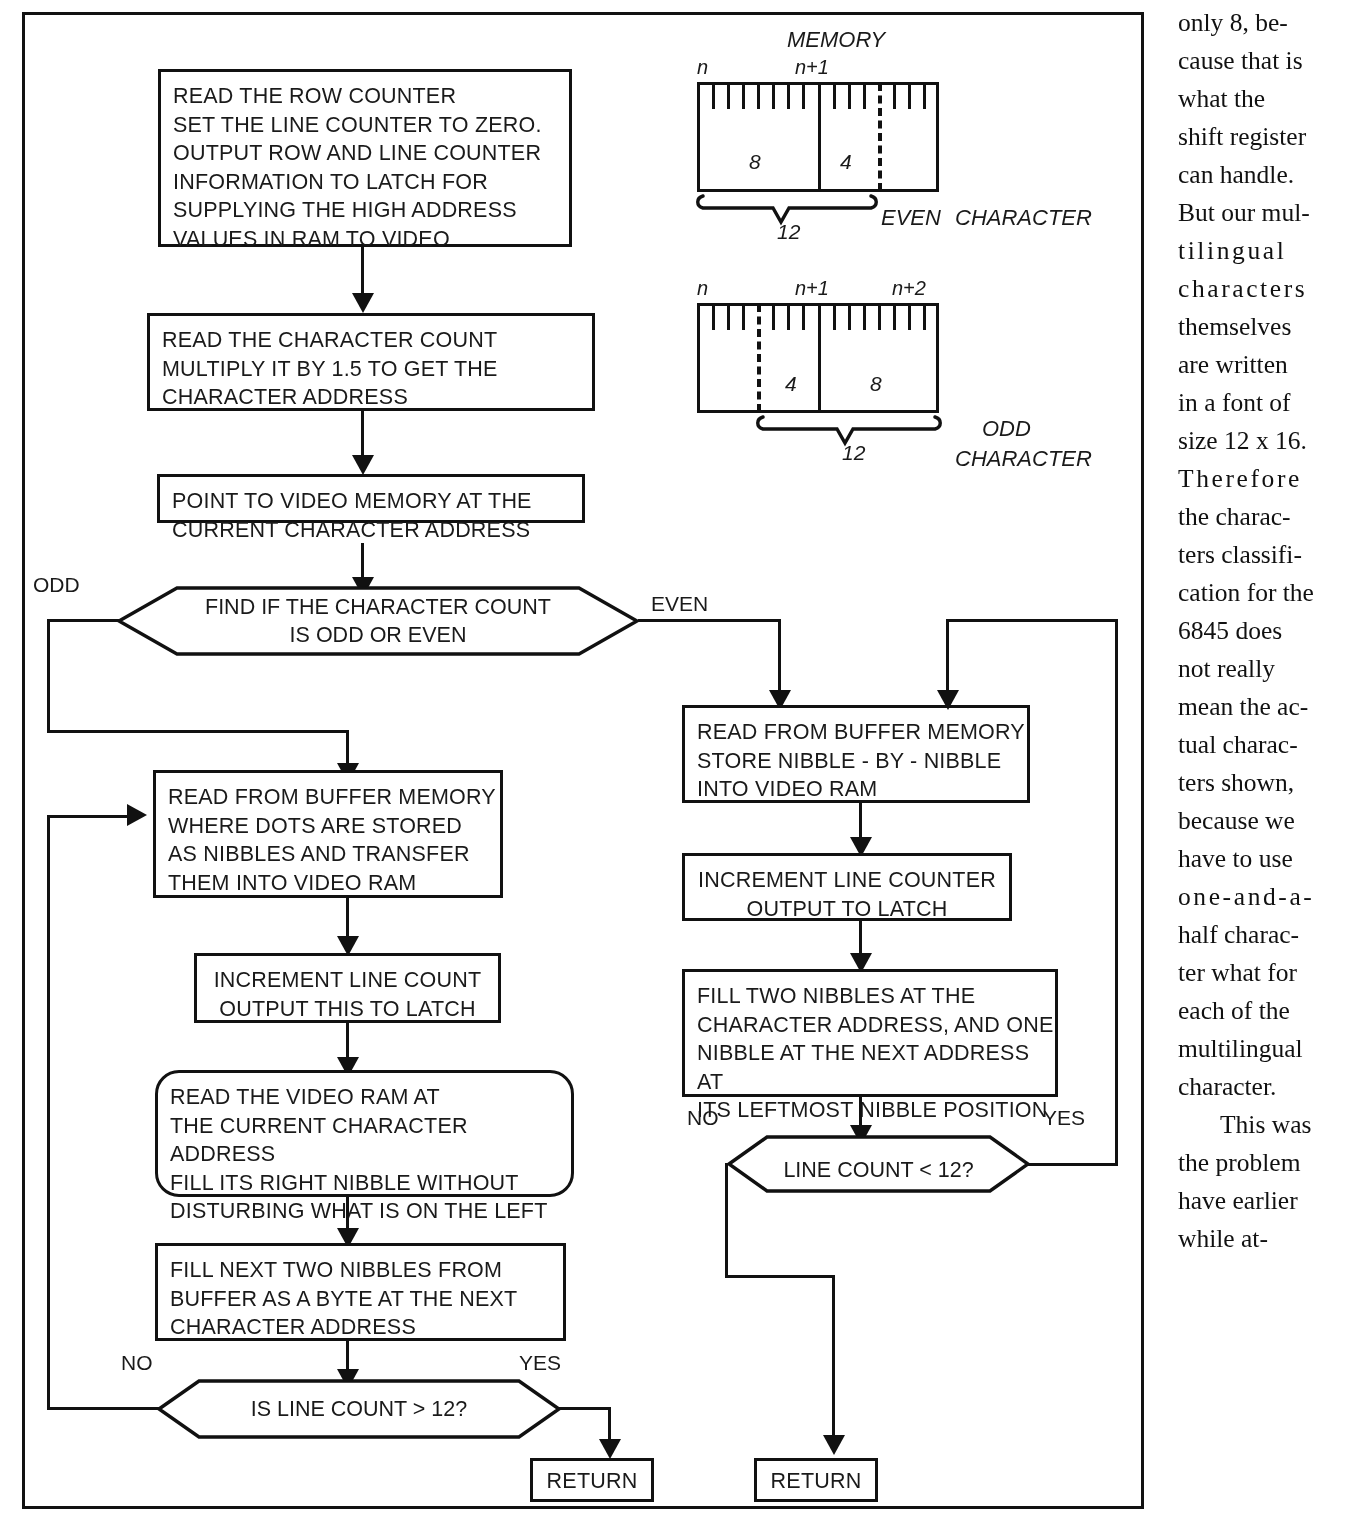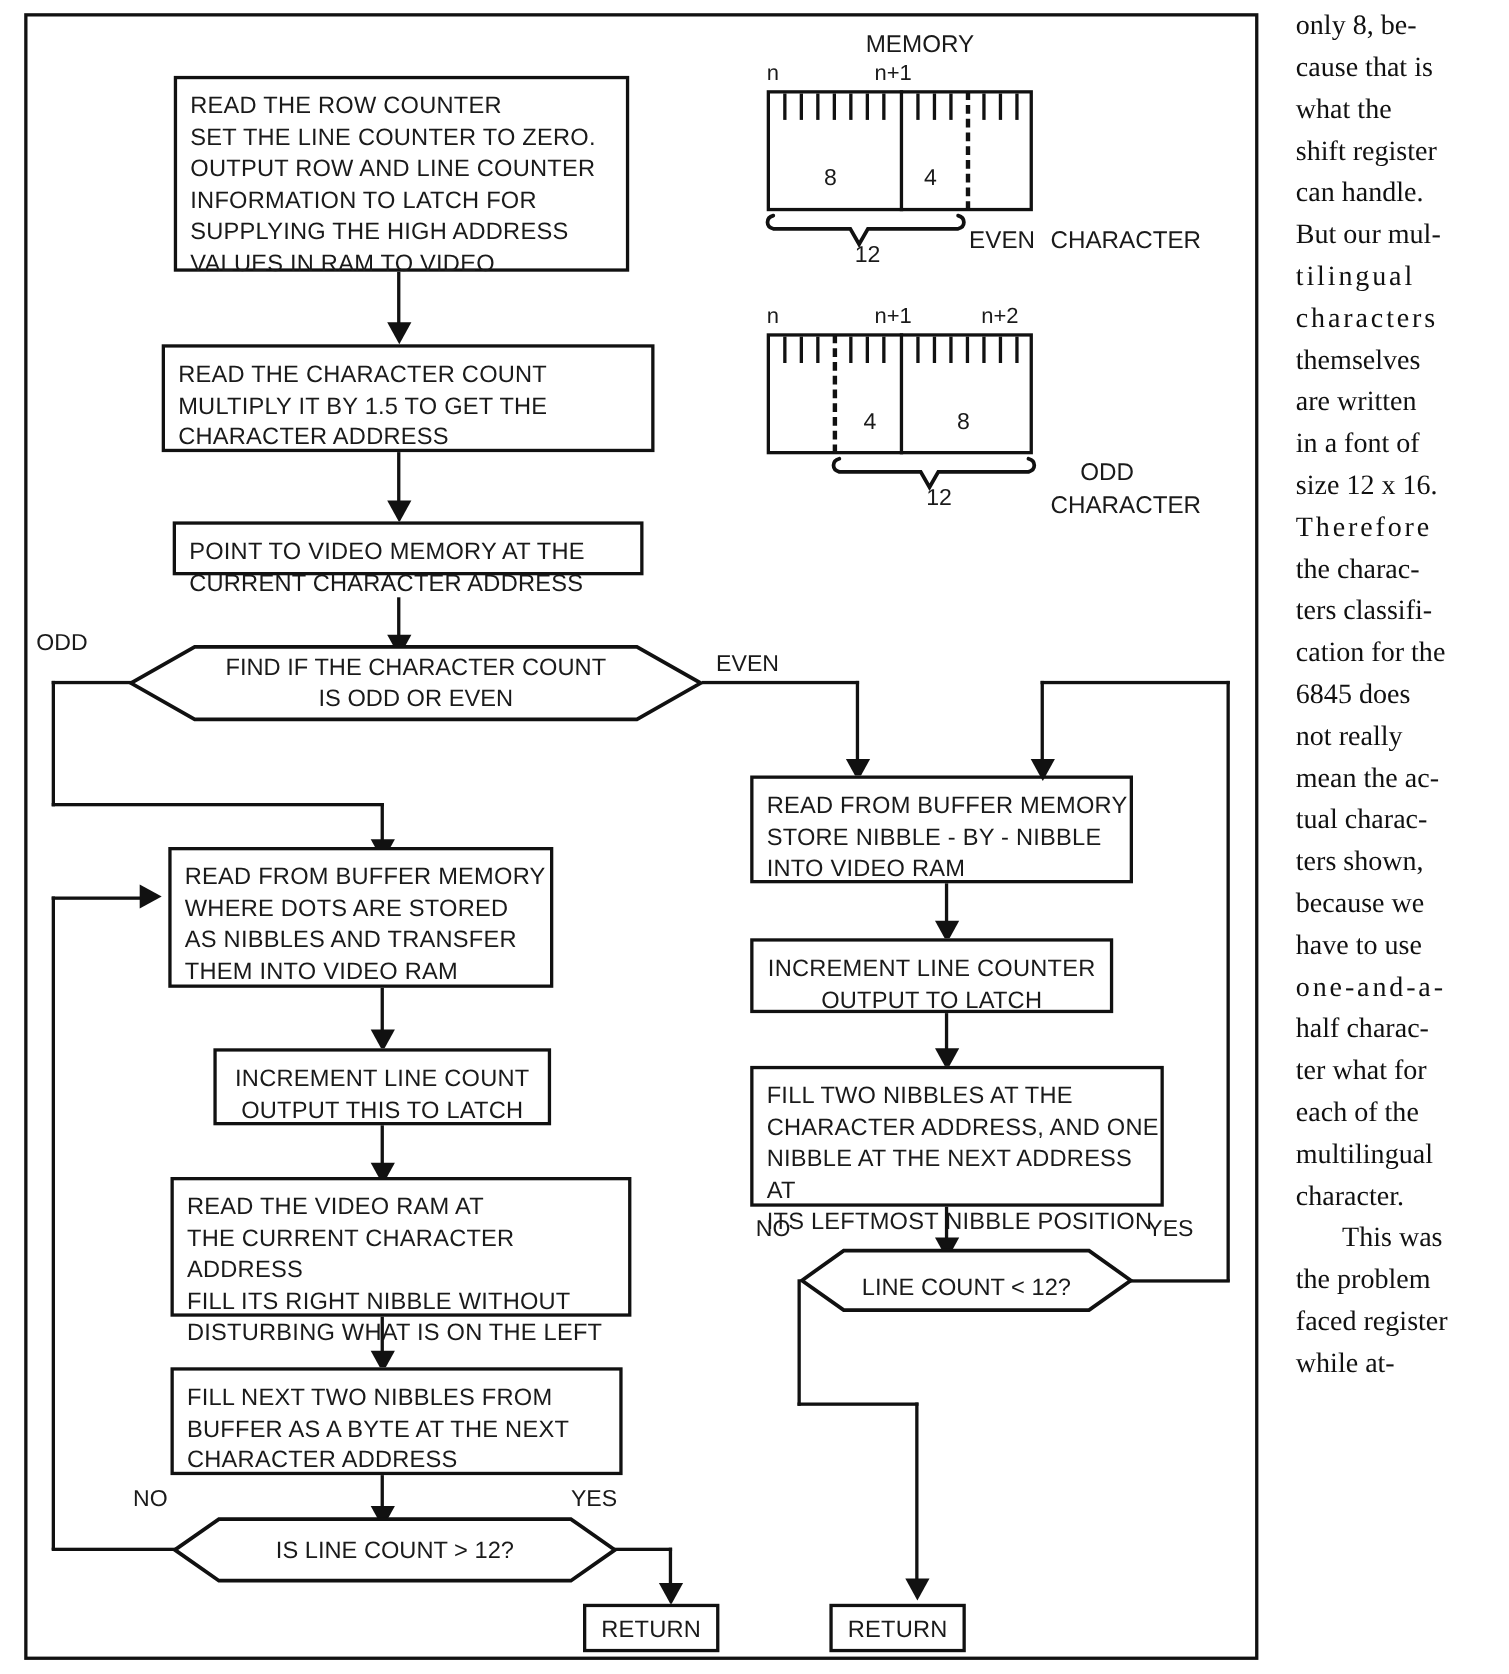--- a/index.html
+++ b/index.html
@@ -27,21 +27,21 @@
   .vline{position:absolute;width:3px;background:#111;}
   .hline{position:absolute;height:3px;background:#111;}
   .arrow-d{position:absolute;width:0;height:0;border-left:11px solid transparent;
            border-right:11px solid transparent;border-top:20px solid #111;}
   .arrow-r{position:absolute;width:0;height:0;border-top:11px solid transparent;
            border-bottom:11px solid transparent;border-left:20px solid #111;}
 
   .lbl{position:absolute;font-size:21px;line-height:22px;white-space:nowrap;}
 
   
-  .memdiag{position:absolute;}
+  .memdiag{position:absolute;font-style:italic;}
   .memrect{position:absolute;box-sizing:border-box;border:3px solid #111;background:#fff;}
   .tick{position:absolute;width:3px;background:#111;}
   .divider{position:absolute;width:3px;background:#111;}
   .dashed{position:absolute;width:0;border-left:4px dashed #111;}
   .mlbl{position:absolute;font-size:20px;line-height:21px;white-space:nowrap;}
   .mnum{position:absolute;font-size:21px;line-height:22px;white-space:nowrap;}
   .brace svg{overflow:visible;}
 
   
   #text-col{position:absolute;left:1178px;top:4px;width:190px;
@@ -195,21 +195,21 @@
   <div class="arrow-d" style="left:312px;top:921px;"></div>
 
   <div class="fbox ctr" style="left:169px;top:938px;width:307px;height:70px;">
     <div class="t">INCREMENT LINE COUNT
 OUTPUT THIS TO LATCH</div>
   </div>
 
   <div class="vline" style="left:321px;top:1008px;height:42px;"></div>
   <div class="arrow-d" style="left:312px;top:1042px;"></div>
 
-  <div class="fbox" style="left:130px;top:1055px;width:419px;height:127px;">
+  <div class="fbox" style="left:130px;top:1055px;width:419px;height:127px;border-radius:24px;">
     <div class="t">READ THE VIDEO RAM AT
 THE CURRENT CHARACTER ADDRESS
 FILL ITS RIGHT NIBBLE WITHOUT
 DISTURBING WHAT IS ON THE LEFT</div>
   </div>
 
   <div class="vline" style="left:321px;top:1182px;height:40px;"></div>
   <div class="arrow-d" style="left:312px;top:1213px;"></div>
 
   <div class="fbox" style="left:130px;top:1228px;width:411px;height:98px;">
@@ -326,16 +326,16 @@
     <span class="sp-wide">one-and-a-</span><br>
     <span>half charac-</span><br>
     <span>ter what for</span><br>
     <span>each of the</span><br>
     <span>multilingual</span><br>
     <span>character.</span>
   </p>
   <p>
     <span style="display:inline-block;width:42px;"></span><span>This was</span><br>
     <span>the problem</span><br>
-    <span>faced register</span><br>
+    <span>have earlier</span><br>
     <span>while    at-</span>
   </p>
 </div>
 
 </body></html>

